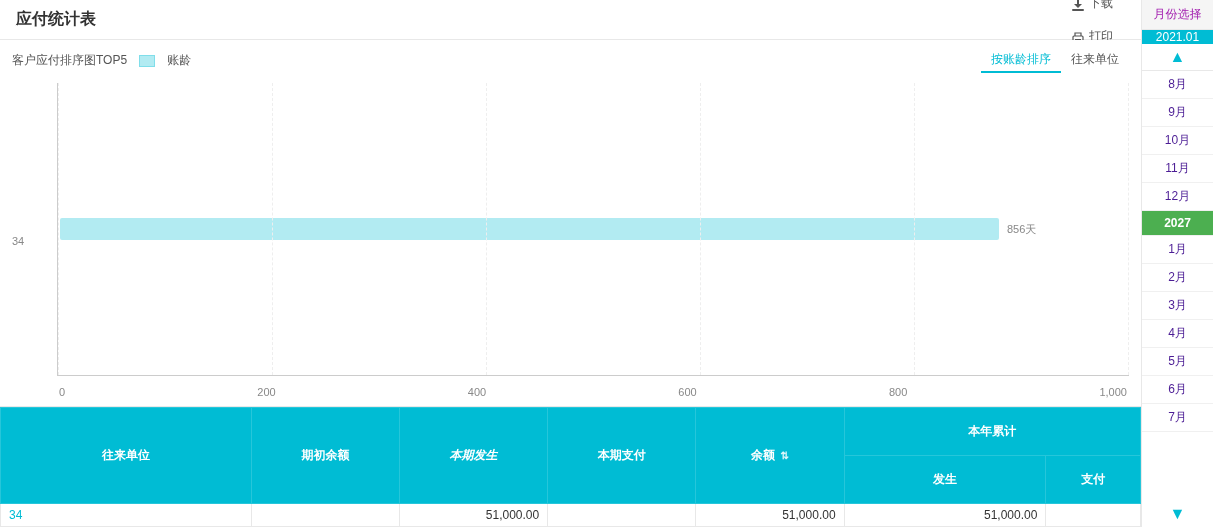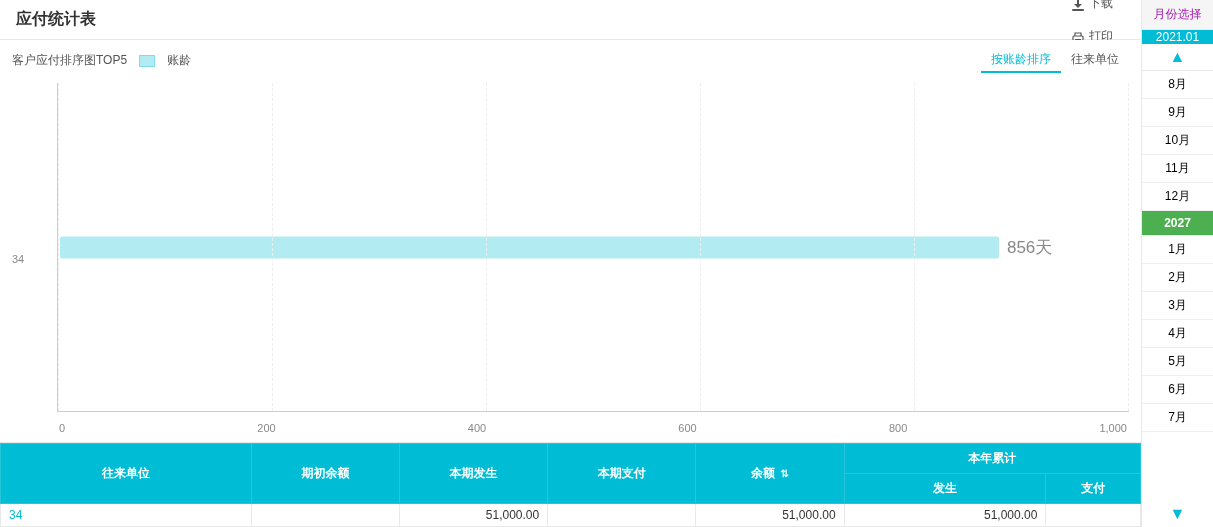--- a/index.html
+++ b/index.html
@@ -27,33 +27,33 @@
     
     .chart-tabs { display: flex; gap: 0; margin-bottom: 6px; justify-content: flex-end; }
     .chart-tab { padding: 3px 10px; font-size: 12px; cursor: pointer; border-bottom: 2px solid transparent; color: #555; }
     .chart-tab.active { color: #00bcd4; border-bottom: 2px solid #00bcd4; }
 
     .chart-inner { flex: 1; position: relative; }
 
     
     .table-section { background: #fff; }
     .data-table { width: 100%; border-collapse: collapse; }
-    .data-table th { background: #00bcd4; color: #fff; text-align: center; padding: 6px 4px; font-size: 12px; border: 1px solid #26c6da; }
+    .data-table th { background: #00bcd4; color: #fff; text-align: center; padding: 15px 4px; font-size: 12px; border: 1px solid #26c6da; }
     .data-table td { text-align: right; padding: 4px 8px; font-size: 12px; border: 1px solid #e8e8e8; }
     .data-table td.left { text-align: left; }
     .data-table td a { color: #00bcd4; text-decoration: none; }
 
     
     .sidebar { width: 72px; background: #fff; border-left: 1px solid #e8e8e8; display: flex; flex-direction: column; overflow: hidden; }
     .sidebar-header { background: #f5f5f5; padding: 6px 4px; font-size: 12px; color: #a21caf; text-align: center; border-bottom: 1px solid #e8e8e8; }
     .sidebar-selected { background: #00bcd4; color: #fff; text-align: center; font-size: 12px; }
     .sidebar-scroll { flex: 1; overflow-y: auto; }
     .sidebar-scroll::-webkit-scrollbar { width: 4px; }
     .sidebar-scroll::-webkit-scrollbar-thumb { background: #ccc; }
-    .month-item { padding: 5px 4px; text-align: center; font-size: 12px; color: #000000; cursor: pointer; border-bottom: 1px solid #f0f0f0; }
+    .month-item { padding: 5px 4px; text-align: center; font-size: 12px; color: #4c1d95; cursor: pointer; border-bottom: 1px solid #f0f0f0; }
     .month-item.year-label { background: #4caf50; color: #fff; font-weight: bold; cursor: default; }
     .sidebar-arrow { padding: 4px; text-align: center; cursor: pointer; color: #00bcd4; font-size: 16px; background: #fff; border: none; width: 100%; }
     .divider-sidebar { border: none; border-top: 1px solid #e8e8e8; }
 
     .chart-and-tabs { display: flex; flex-direction: column; flex: 1; }
     .top-bar { display: flex; justify-content: space-between; align-items: center; margin-bottom: 4px; }
   </style>
 </head>
 <body>
 
@@ -111,21 +111,21 @@
           <div style="position:relative; width:100%; height:100%; padding-left:45px; padding-bottom:22px;">
 
             <div style="position:absolute; left:0; top:50%; transform:translateY(-50%); font-size:11px; color:#888;">
               <span>34</span>
             </div>
 
             <div style="position:relative; width:100%; height:100%; border-left:1px solid #ccc; border-bottom:1px solid #ccc;">
 
               <div style="position:absolute; top:50%; transform:translateY(-50%); left:2px; right:2px; display:flex; align-items:center;">
                 <div style="height:22px; width:88%; background:#b2ebf2; border-radius:2px;"></div>
-                <span style="margin-left:8px; font-size:17px; color:#888; white-space:nowrap;">856天</span>
+                <span style="margin-left:8px; font-size:11px; color:#888; white-space:nowrap;">856天</span>
               </div>
 
               <div style="position:absolute; left:0; right:0; top:0; bottom:0; display:flex; justify-content:space-between; pointer-events:none;">
                 <div style="border-left:1px dashed #eee; height:100%;"></div>
                 <div style="border-left:1px dashed #eee; height:100%;"></div>
                 <div style="border-left:1px dashed #eee; height:100%;"></div>
                 <div style="border-left:1px dashed #eee; height:100%;"></div>
                 <div style="border-left:1px dashed #eee; height:100%;"></div>
                 <div style="border-left:1px dashed #eee; height:100%;"></div>
               </div>
@@ -143,21 +143,21 @@
         </div>
       </div>
     </div>
 
     <div class="table-section">
       <table class="data-table">
         <thead>
           <tr>
             <th rowspan="2" style="width:22%;">往来单位</th>
             <th rowspan="2" style="width:13%;">期初余额</th>
-            <th rowspan="2" style="width:13%;">本期发生</th>
+            <th rowspan="2" style="width:13%;font-style:italic;">本期发生</th>
             <th rowspan="2" style="width:13%;font-family:Liberation Serif, serif;">本期支付</th>
             <th rowspan="2" style="width:13%;">
               <span>余额</span>
               <span style="font-size:10px; color:#e0f7fa; margin-left:2px;">⇅</span>
             </th>
             <th colspan="2" style="width:26%;">本年累计</th>
           </tr>
           <tr>
             <th>发生</th>
             <th>支付</th>

